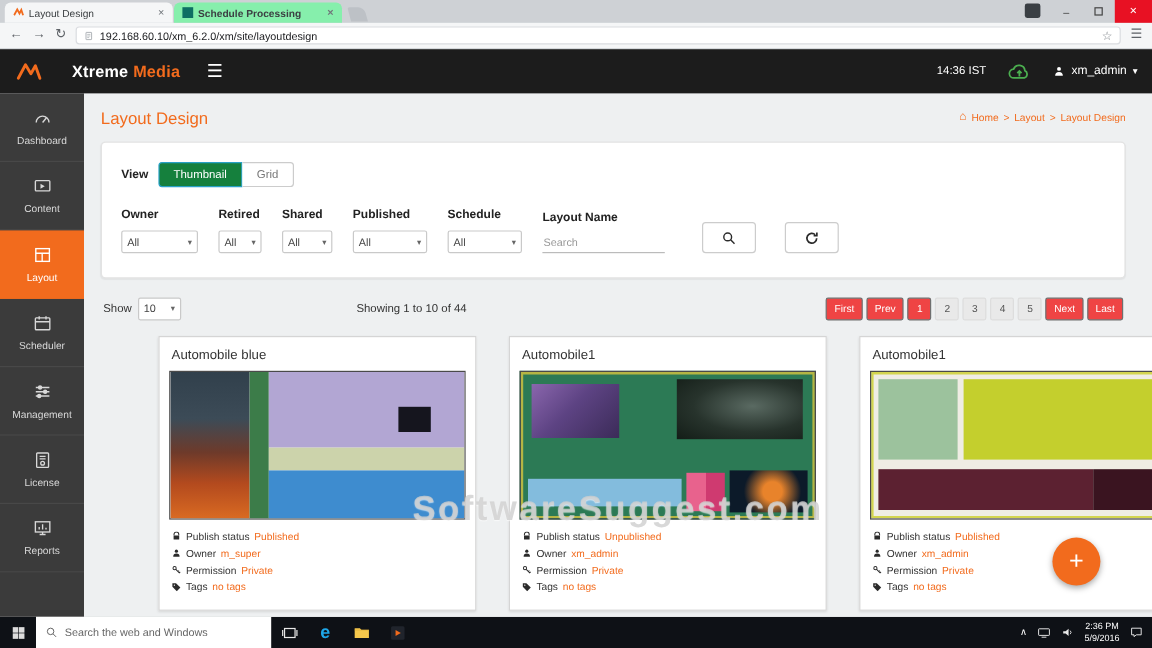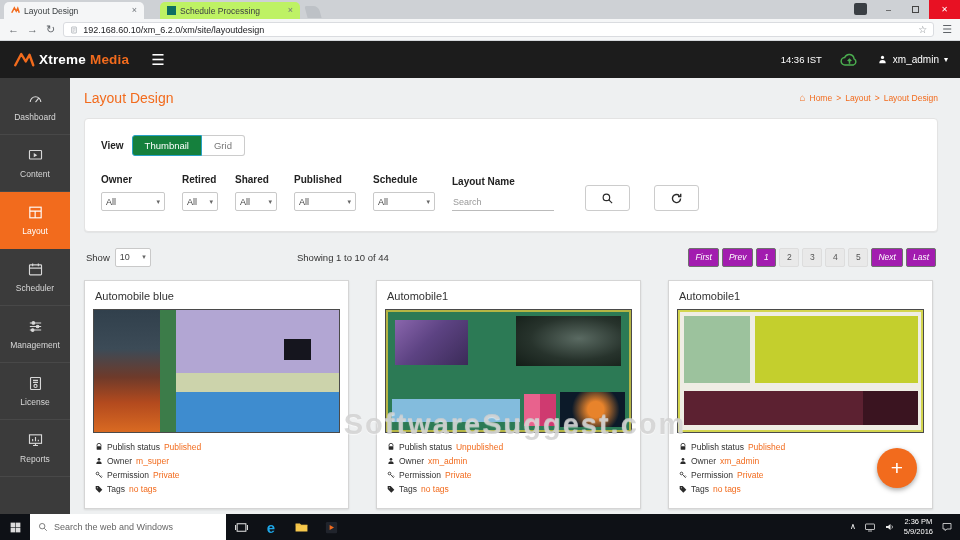--- a/index.html
+++ b/index.html
@@ -4,42 +4,42 @@
 <style>
   * { margin:0; padding:0; box-sizing:border-box; }
   html,body { background:#222; }
   body { font-family:"Liberation Sans", sans-serif; }
   .screen { position:relative; width:960px; height:540px; overflow:hidden; background:#eef0f1; }
 
   
   .tabstrip { height:19px; background:#ced1d5; display:flex; align-items:flex-end; padding:0 4px; position:relative; }
   .tab { display:flex; align-items:center; gap:4px; height:17px; width:140px; padding:0 7px; font-size:8.5px; color:#3c4043; border-radius:5px 5px 0 0; }
   .tab.t-active { background:#f5f6f7; }
-  .tab.t-second { background:#bef264; margin-left:16px; }
+  .tab.t-second { background:#86efac; margin-left:1px;font-weight:bold; }
   .favicon { width:9px; height:9px; flex:none; display:flex; align-items:center; justify-content:center; }
   .fav-sch { background:#0e6f63; }
   .tab-label { white-space:nowrap; overflow:hidden; text-overflow:ellipsis; flex:1; }
   .tab-close { font-size:9px; color:#70757a; line-height:1; }
   .newtab { width:14px; height:12px; background:#bdc1c6; margin:0 0 1px 6px; border-radius:2px 5px 0 0; transform:skewX(15deg); }
   .wincon { position:absolute; right:0; top:0; height:19px; display:flex; align-items:stretch; }
   .extbtn { width:13px; height:12px; background:#3a3f44; border-radius:2px; margin:3px 8px 0 0; }
   .wbtn { width:27px; display:flex; align-items:center; justify-content:center; font-size:9px; color:#333; }
   .wbtn .maxbox { width:7px; height:7px; border:1px solid #444; }
   .wbtn.closebtn { background:#e81123; color:#fff; width:31px; font-size:8px; }
 
   .toolbar { height:22px; background:#f5f6f7; display:flex; align-items:center; gap:8px; padding:0 8px; border-bottom:1px solid #d5d8db; }
   .tool { color:#5f6368; font-size:11px; line-height:1; }
   .addr { flex:1; height:15px; background:#fff; border:1px solid #dadce0; border-radius:3px; display:flex; align-items:center; gap:5px; padding:0 6px; }
   .addr svg { width:8px; height:10px; flex:none; }
   .url { font-size:9px; color:#202124; flex:1; white-space:nowrap; overflow:hidden; }
   .star { color:#80868b; font-size:10px; }
 
   
   .appbar { height:37px; background:#1c1c1c; display:flex; align-items:center; padding:0 12px; }
-  .logo { display:flex; align-items:center; gap:1px; }
+  .logo { display:flex; align-items:center; gap:22px; }
   .logo svg { width:26px; height:18px; }
   .brand { font-size:13.5px; font-weight:bold; color:#fff; letter-spacing:.2px; }
   .brand .b2 { color:#f26b1d; }
   .hamb { color:#fff; font-size:15px; margin-left:22px; line-height:1; }
   .hdr-right { margin-left:auto; display:flex; align-items:center; gap:15px; }
   .hdr-time { color:#fff; font-size:9.5px; }
   .cloudwrap svg { width:25px; height:18px; display:block; }
   .userbox { display:flex; align-items:center; gap:5px; color:#fff; font-size:10px; }
   .userbox svg { width:11px; height:11px; }
   .ucaret { font-size:8px; }
@@ -75,23 +75,23 @@
   .fname input::placeholder { color:#999; }
   .iconbtn { width:45px; height:26px; border:1px solid #ccc; border-radius:3px; background:#fff; display:flex; align-items:center; justify-content:center; margin-left:14px; cursor:pointer; }
   .iconbtn.rbtn { margin-left:24px; }
   .iconbtn svg { width:13px; height:13px; }
 
   .listrow { position:relative; display:flex; align-items:center; margin:14px 2px 12px; height:22px; }
   .showgrp { display:flex; align-items:center; gap:5px; font-size:9.5px; color:#333; }
   .summary { position:absolute; left:211px; font-size:9.5px; color:#333; }
   .pager { margin-left:auto; display:flex; gap:3px; }
   .pg { min-width:20px; height:19px; padding:0 6px; display:flex; align-items:center; justify-content:center; font-size:8.5px; border-radius:2px; background:#e9e9e9; color:#555; border:1px solid #ddd; }
-  .pg.dark { background:#a21caf; color:#fff; border-color:#6f6f6f;font-style:italic; }
-
-  .cards { display:flex; gap:27px; }
+  .pg.dark { background:#ef4444; color:#fff; border-color:#6f6f6f; }
+
+  .cards { display:flex; gap:27px;margin-left:48px; }
   .card { width:265px; flex:none; background:#fff; border:1px solid #d5d5d5; box-shadow:0 1px 2px rgba(0,0,0,.1); }
   .ctitle { font-size:11px; color:#333; padding:9px 10px 7px; }
   .thumb { height:124px; margin:0 8px; border:1px solid #4a4a4a; position:relative; overflow:hidden; background:#fff; }
   .cdetails { padding:9px 10px 10px; }
   .drow { display:flex; align-items:center; margin-bottom:4px; font-size:8.5px; color:#333; }
   .drow svg { width:8px; height:8px; margin-right:4px; flex:none; }
   .dval { color:#f26b1d; margin-left:4px; }
 
   
   .p1a { position:absolute; left:0; top:0; bottom:0; width:27%; background:linear-gradient(180deg,#31404c 0%,#3c4b57 32%,#6e3a2a 55%,#b34a1e 76%,#d96a22 100%); }

